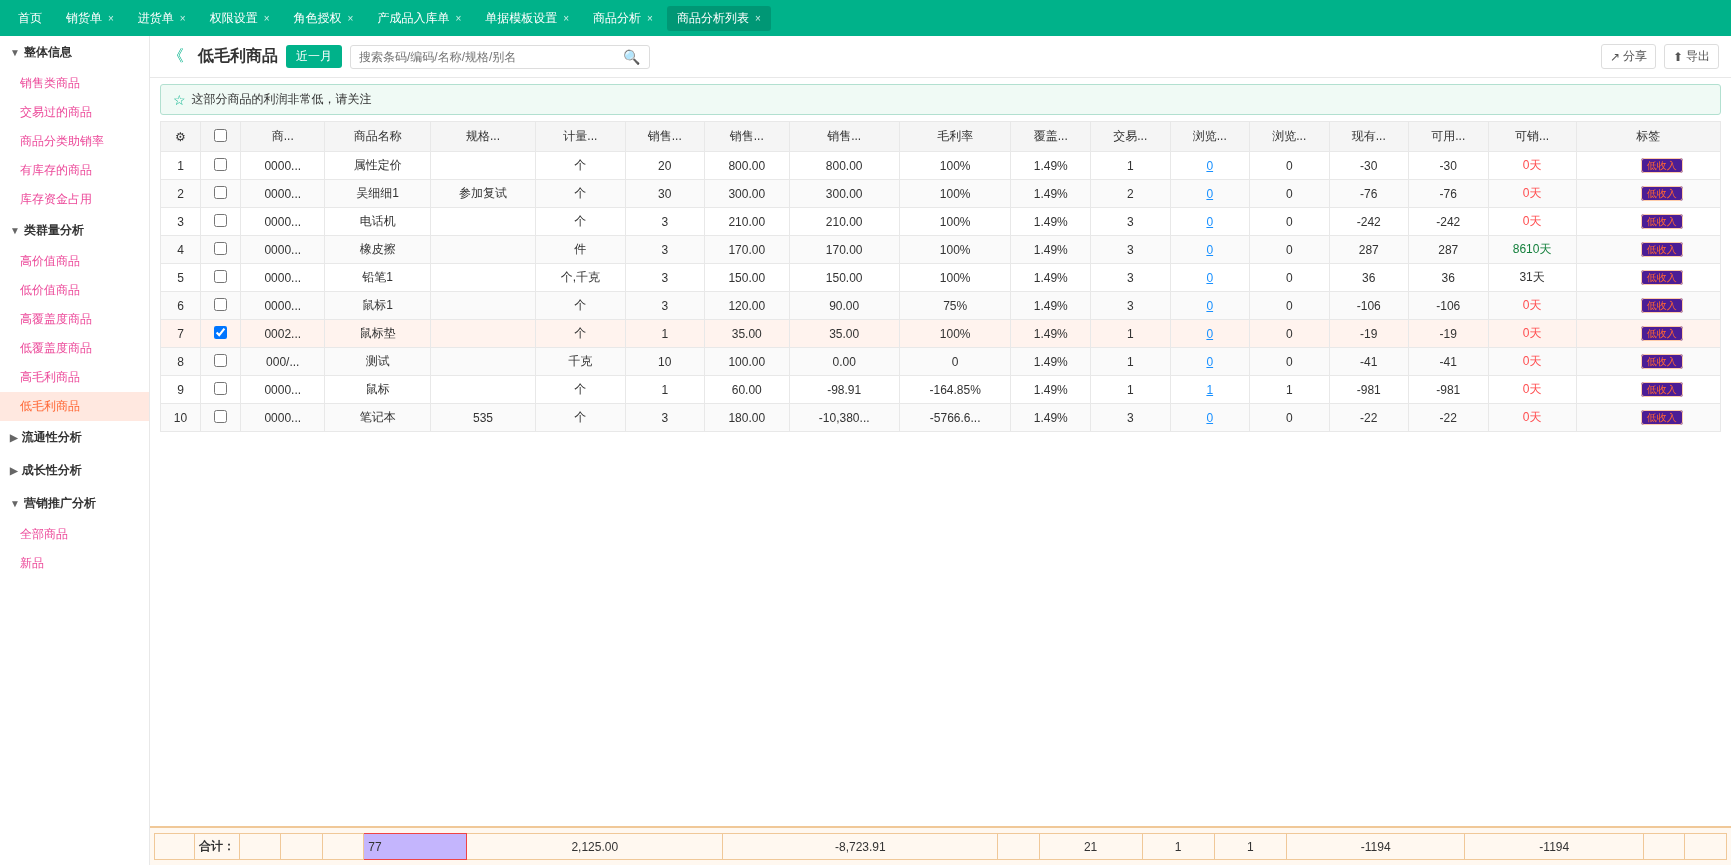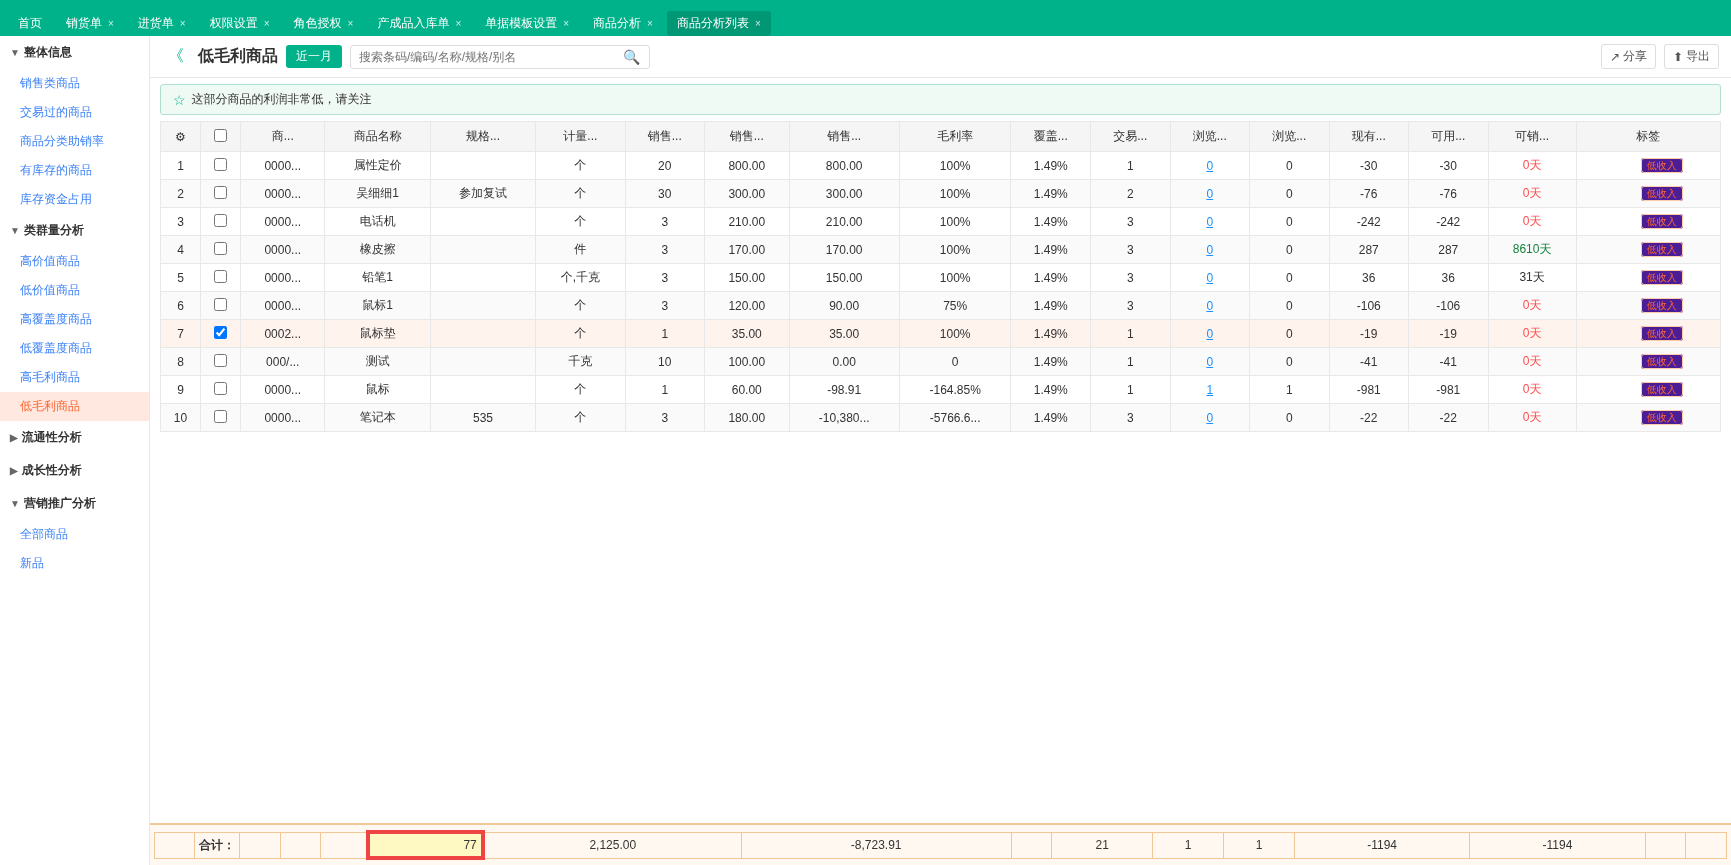--- a/index.html
+++ b/index.html
@@ -2,21 +2,21 @@
 <html><head>
   <meta charset="utf-8">
   <style>
     * { box-sizing: border-box; margin: 0; padding: 0; font-family: "Microsoft YaHei", Arial, sans-serif; font-size: 12px; }
     body { background: #f5f5f5; overflow: hidden; }
 
     
     .top-nav {
       background: #00b28a;
       display: flex;
-      align-items: flex-end;
+      align-items: center;
       height: 36px;
       padding: 0 8px;
       gap: 4px;
     }
     .nav-item {
       color: #fff;
       padding: 4px 10px;
       cursor: pointer;
       white-space: nowrap;
       border-radius: 3px;
@@ -47,21 +47,21 @@
       align-items: center;
       padding: 8px 10px;
       color: #333;
       font-weight: bold;
       cursor: pointer;
       gap: 4px;
     }
     .sidebar-group-header .arrow { font-size: 10px; color: #666; }
     .sidebar-item {
       padding: 6px 10px 6px 20px;
-      color: #3b82f6;
+      color: #ec4899;
       cursor: pointer;
       white-space: nowrap;
     }
     .sidebar-item.active { background: #ffe8e0; color: #ff6633; }
 
     
     .content {
       flex: 1;
       display: flex;
       flex-direction: column;
@@ -579,21 +579,21 @@
 
     <div class="total-bar" id="totals-bar">
   <table style="width:100%; border-collapse:collapse; font-size:12px;">
     <tbody>
       <tr>
         <td style="width:40px; border:1px solid #f0c898; padding:4px; background:#fff8f0; text-align:center;"></td>
         <td style="width:40px; border:1px solid #f0c898; padding:4px; background:#fff8f0;"><strong>合计：</strong></td>
         <td style="border:1px solid #f0c898; padding:4px; background:#fff8f0; text-align:center;"></td>
         <td style="border:1px solid #f0c898; padding:4px; background:#fff8f0; text-align:center;"></td>
         <td style="border:1px solid #f0c898; padding:4px; background:#fff8f0; text-align:center;"></td>
-        <td style="border:4px solid #ef4444; padding:4px; background:#fef9c3; text-align:right;">77</td>
+        <td style="border:1px solid #ef4444; padding:4px; background:#c4b5fd; text-align:left;">77</td>
         <td style="border:1px solid #f0c898; padding:4px; background:#fff8f0; text-align:center;">2,125.00</td>
         <td style="border:1px solid #f0c898; padding:4px; background:#fff8f0; text-align:center;margin-left:13px;">-8,723.91</td>
         <td style="border:1px solid #f0c898; padding:4px; background:#fff8f0; text-align:center;"></td>
         <td style="border:1px solid #f0c898; padding:4px; background:#fff8f0; ">21</td>
         <td style="border:1px solid #f0c898; padding:4px; background:#fff8f0; text-align:center;">1</td>
         <td style="border:1px solid #f0c898; padding:4px; background:#fff8f0; text-align:center;">1</td>
         <td style="border:1px solid #f0c898; padding:4px; background:#fff8f0; text-align:center;">-1194</td>
         <td style="border:1px solid #f0c898; padding:4px; background:#fff8f0; text-align:center;">-1194</td>
         <td style="border:1px solid #f0c898; padding:4px; background:#fff8f0; text-align:center;"></td>
         <td style="border:1px solid #f0c898; padding:4px; background:#fff8f0; text-align:center;"></td>

